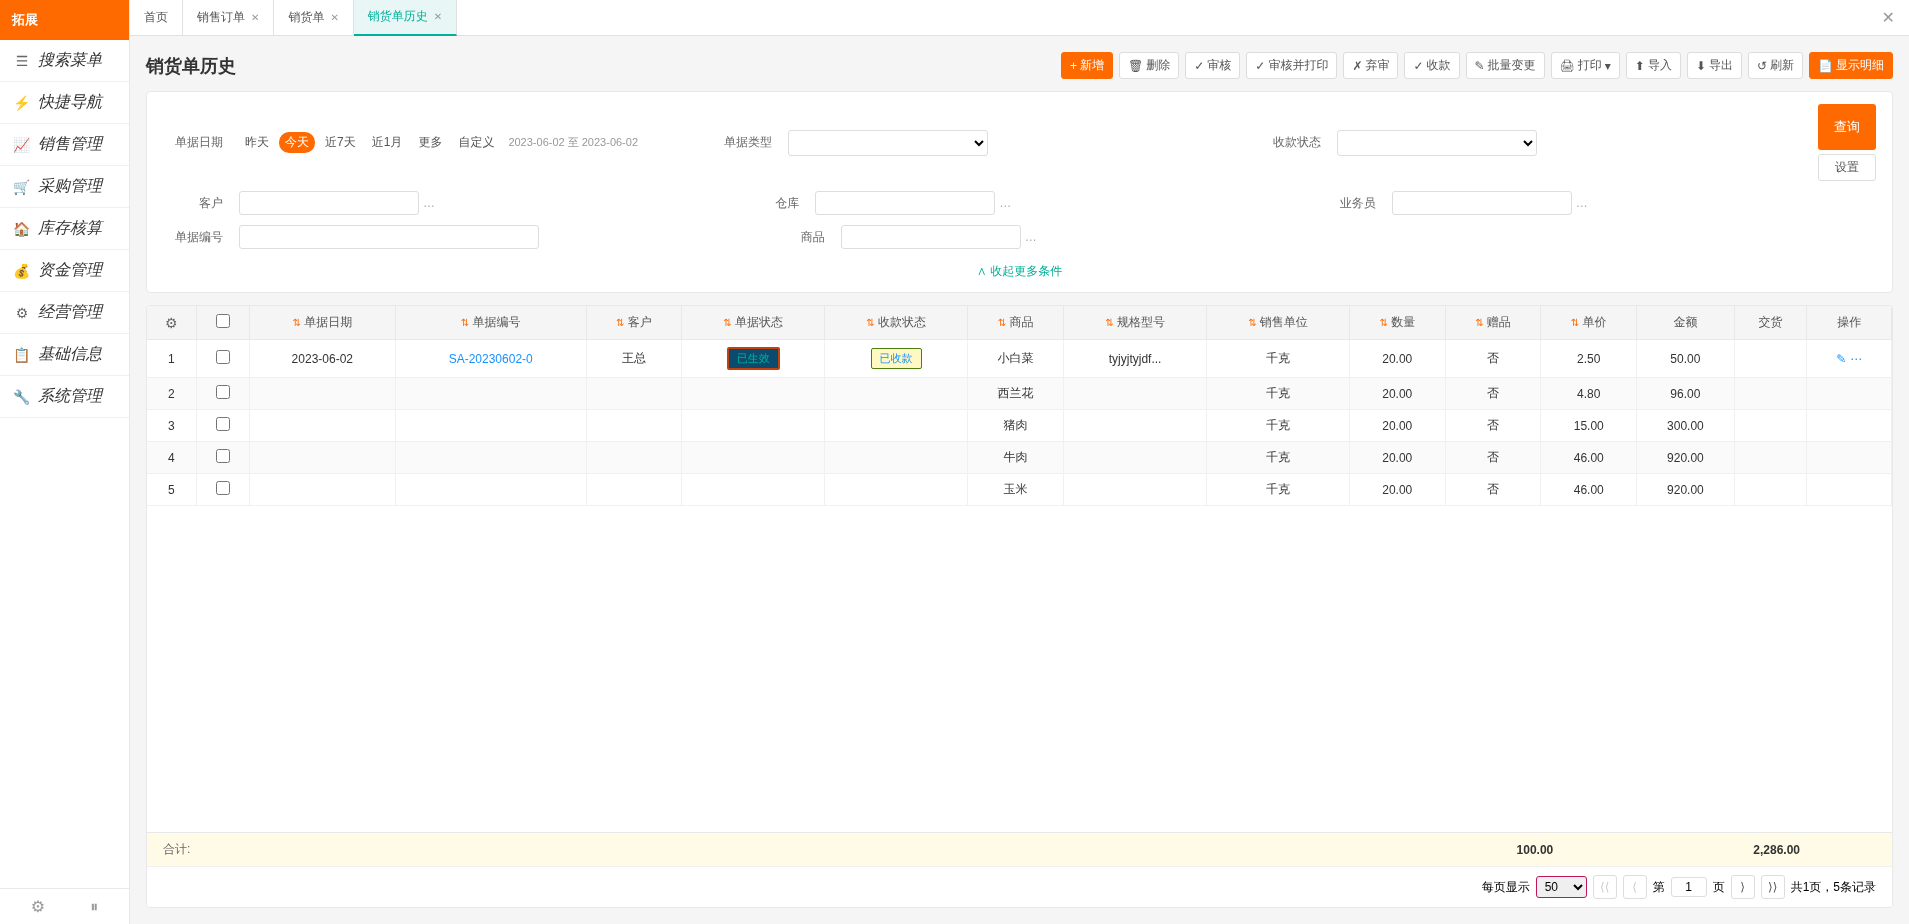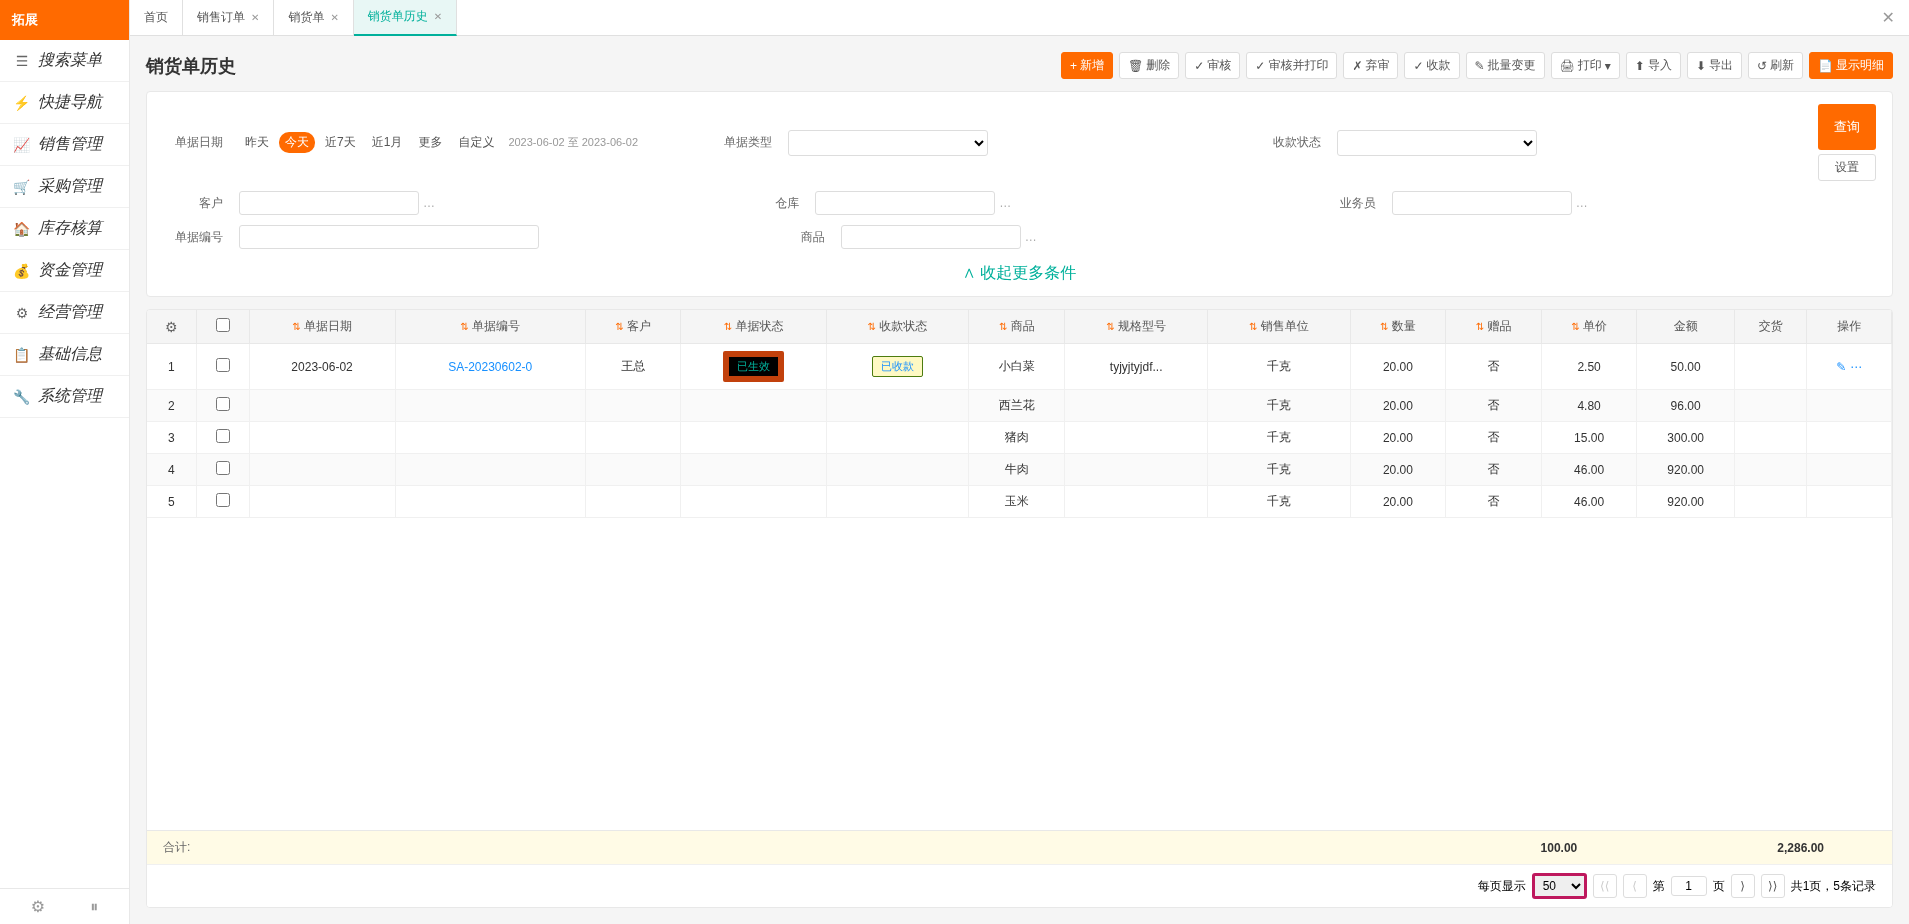--- a/index.html
+++ b/index.html
@@ -184,21 +184,21 @@
       outline: none;
       width: 200px;
       background: #fff;
       cursor: pointer;
     }
     .filter-ellipsis { color: #aaa; cursor: pointer; font-size: 12px; }
     .collapse-btn {
       text-align: center;
       color: #00b09b;
       cursor: pointer;
-      font-size: 16px;
+      font-size: 12px;
       padding-top: 4px;
     }
 
     
     .query-btn {
       background: #ff6a00;
       color: #fff;
       border: none;
       border-radius: 3px;
       padding: 14px 16px;
@@ -259,21 +259,21 @@
       color: #333;
       border-right: 1px solid #f0f0f0;
       white-space: nowrap;
     }
     .badge {
       display: inline-block;
       padding: 2px 8px;
       border-radius: 2px;
       font-size: 11px;
     }
-    .badge-green { background: #000000; color: #00b09b; border: 6px solid #c2410c; }
+    .badge-green { background: #0c4a6e; color: #00b09b; border: 2px solid #c2410c; }
     .badge-blue { background: #fef9c3; color: #1890ff; border: 1px solid #4d7c0f; }
     .row-action { color: #1890ff; cursor: pointer; font-size: 12px; margin: 0 2px; }
 
     
     .table-body-wrapper { flex: 1; overflow-y: auto; overflow-x: auto; }
 
     
     .table-footer {
       background: #fffbe6;
       border-top: 1px solid #e8e8e8;
@@ -293,21 +293,21 @@
       align-items: center;
       justify-content: flex-end;
       padding: 8px 16px;
       background: #fff;
       border-top: 1px solid #f0f0f0;
       gap: 6px;
       font-size: 12px;
       flex-shrink: 0;
     }
     .pagination select {
-      border: 3px solid #be185d;
+      border: 1px solid #be185d;
       border-radius: 3px;
       padding: 2px 4px;
       font-size: 12px;
     }
     .pagination-btn {
       width: 24px; height: 24px;
       border: 1px solid #ddd;
       background: #fff;
       border-radius: 3px;
       cursor: pointer;
@@ -631,21 +631,21 @@
             </tbody>
         </table>
       </div>
 
       <div class="table-footer">
         <span class="label">合计:</span>
         <span style="flex:1;"></span>
         <span style="margin-right:200px;">
           <span class="value">100.00</span>
         </span>
-        <span style="margin-right:52px;">
+        <span style="margin-right:76px;">
           <span class="value">2,286.00</span>
         </span>
       </div>
 
       <div class="pagination">
         <span>每页显示</span>
         <select>
           <option>50</option>
           <option>100</option>
           <option>200</option>

